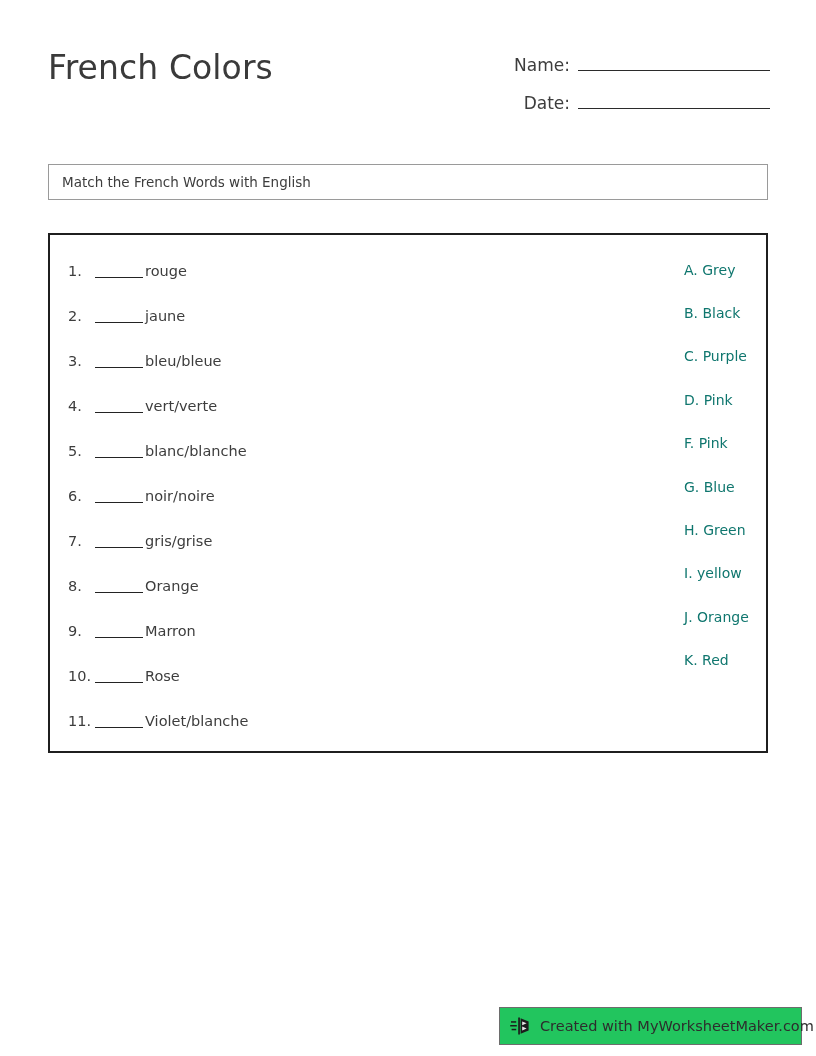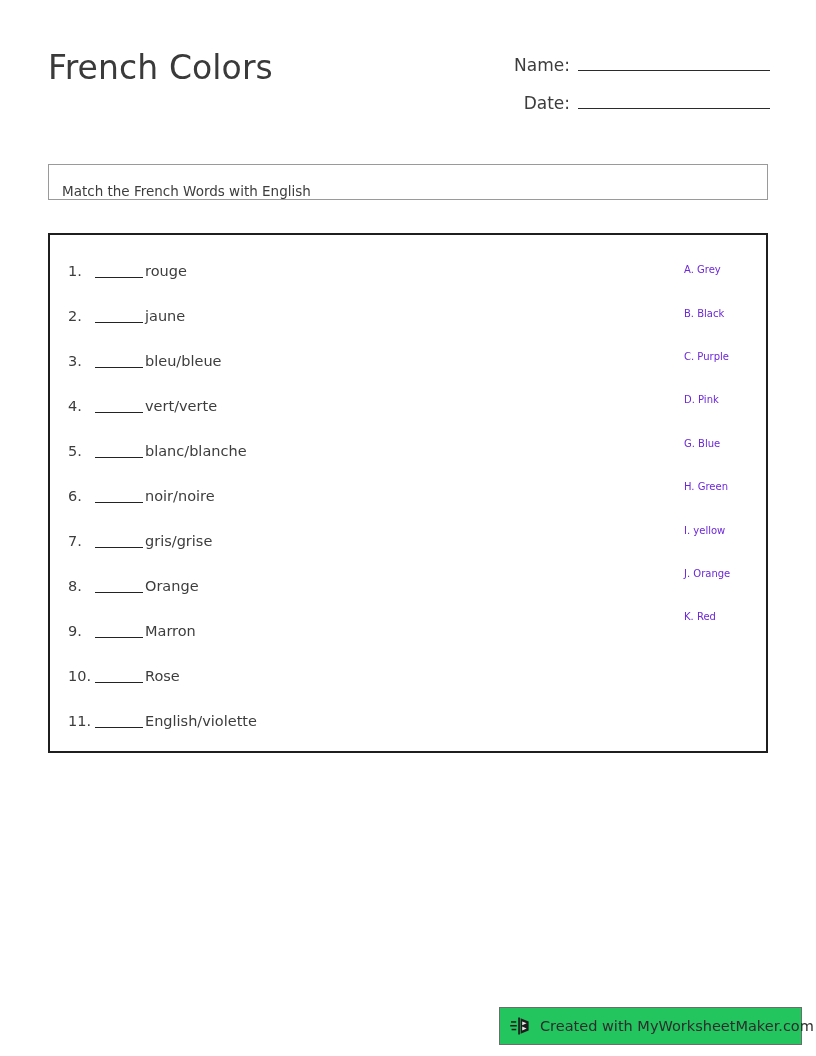--- a/index.html
+++ b/index.html
@@ -62,21 +62,21 @@
   
   .instruction-box {
     position: absolute;
     left: 48px;
     top: 164px;
     width: 720px;
     height: 36px;
     box-sizing: border-box;
     border: 1px solid #9a9a9a;
     display: flex;
-    align-items: flex-end;
+    align-items: center;
     padding-left: 13px;
   }
   .instruction-text {
     font-size: 13.5px;
     color: #3d3d3d;
   }
 
   
   .match-box {
     position: absolute;
@@ -121,22 +121,22 @@
   .col-right {
     position: absolute;
     left: 634px;
     top: 13px;
     width: 80px;
   }
   .right-item {
     height: 43.4px;
     display: flex;
     align-items: center;
-    font-size: 10px;
-    color: #6d28d9;
+    font-size: 14px;
+    color: #0f766e;
     white-space: nowrap;
   }
 
   
   .footer-badge {
     position: absolute;
     left: 499px;
     top: 1007px;
     width: 303px;
     height: 38px;
@@ -230,28 +230,29 @@
           <span class="li-word">Marron</span>
         </div>
         <div class="left-item">
           <span class="li-num">10.</span>
           <span class="li-blank"></span>
           <span class="li-word">Rose</span>
         </div>
         <div class="left-item">
           <span class="li-num">11.</span>
           <span class="li-blank"></span>
-          <span class="li-word">English/violette</span>
+          <span class="li-word">Violet/blanche</span>
         </div>
       </div>
     <div class="col-right" id="right-column">
         <div class="right-item">A. Grey</div>
         <div class="right-item">B. Black</div>
         <div class="right-item">C. Purple</div>
         <div class="right-item">D. Pink</div>
+        <div class="right-item">F. Pink</div>
         <div class="right-item">G. Blue</div>
         <div class="right-item">H. Green</div>
         <div class="right-item">I. yellow</div>
         <div class="right-item">J. Orange</div>
         <div class="right-item">K. Red</div>
       </div>
   </div>
 
   <div class="footer-badge">
     <svg class="badge-logo" viewBox="0 0 24 24" aria-hidden="true">

